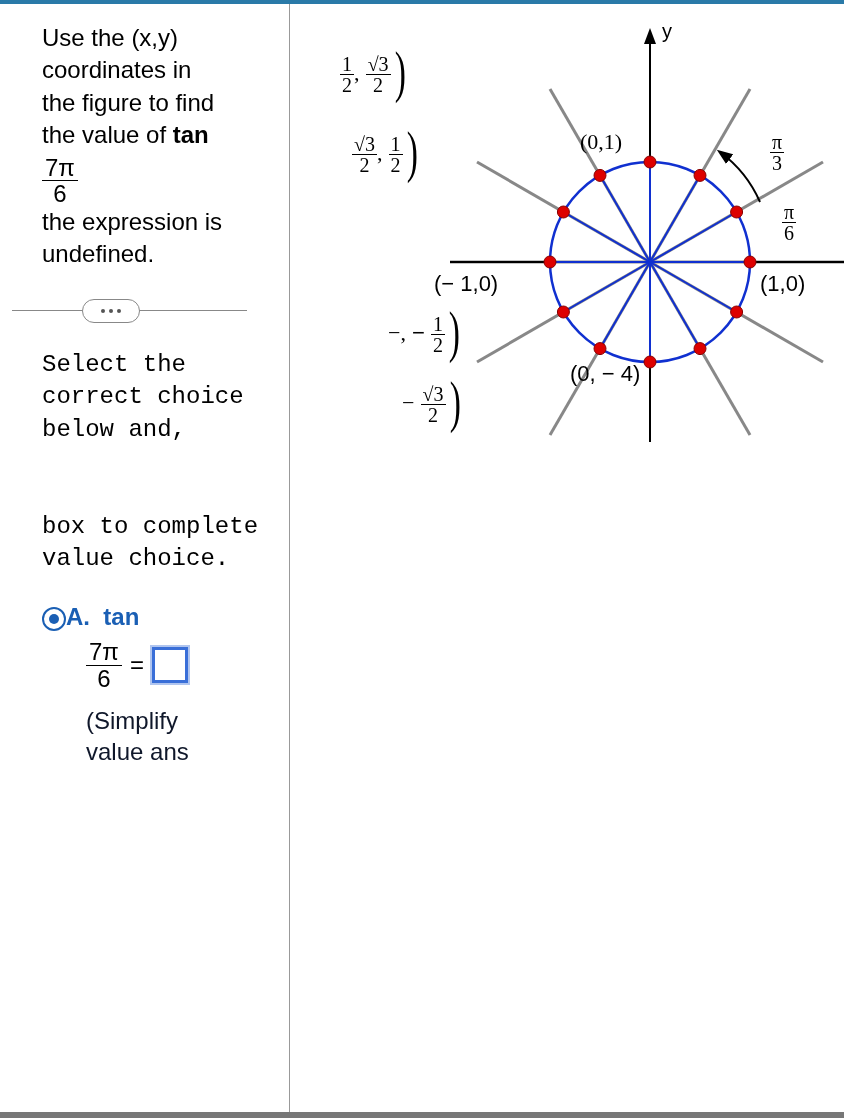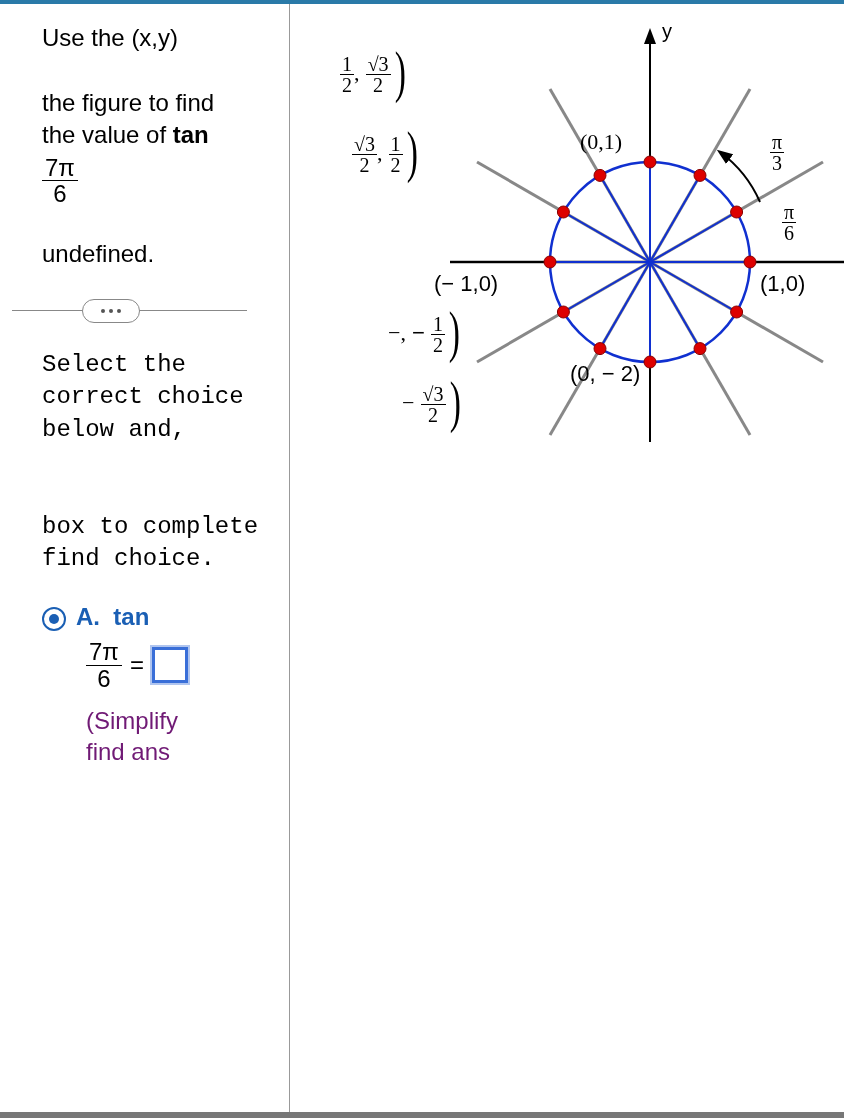--- a/index.html
+++ b/index.html
@@ -79,21 +79,20 @@
     width: 4px; height: 4px; background:#555; border-radius:50%;
   }
   .instruction {
     line-height: 1.35;
     margin-bottom: 28px;
     font-family: Liberation Mono, monospace;
   }
   .choice-row {
     display: flex;
     align-items: flex-start;
-    gap: 10px;
     margin-bottom: 8px;
   }
   .radio-outer {
     width: 20px; height: 20px;
     border: 2px solid #1a5fb4;
     border-radius: 50%;
     margin-top: 4px;
     display:flex; align-items:center; justify-content:center;
     flex-shrink:0;
   }
@@ -122,21 +121,21 @@
   .answer-box {
     width: 30px;
     height: 30px;
     border: 3px solid #3a6fd8;
     box-shadow: 0 0 0 2px rgba(58,111,216,0.4);
     background:#fff;
     display:inline-block;
   }
   .simplify {
     padding-left: 44px;
-    color:#701a75;
+    color:#0f172a;
     line-height:1.3;
   }
   .truncated {
     overflow:hidden;
     height:26px;
   }
   
   .figure {
     position: absolute;
     left: 20px;
@@ -179,50 +178,50 @@
     background:#777;
   }
 </style>
 </head>
 <body>
 
 <div class="content">
   <div class="left-col">
     <div class="question-text">
       <span>Use the (x,y)</span><br>
-      <br>
+      <span>coordinates in</span><br>
       <span>the figure to find</span><br>
       <span>the value of </span><b>tan</b><br>
       <span style="display:inline-flex;align-items:center;gap:6px;">
         <span class="frac">
           <span class="num">7π</span>
           <span class="den">6</span>
         </span>
       </span><br>
-      <br>
+      <span>the expression is</span><br>
       <span>undefined.</span>
     </div>
 
     <div class="divider-row">
       <div class="divider-line"></div>
       <div class="dots-btn">
         <span></span>
           <span></span>
           <span></span>
       </div>
     </div>
 
     <div class="instruction">
       <span>Select the</span><br>
       <span>correct choice</span><br>
       <span>below and,</span><br>
       <br>
       <br>
       <span>box to complete</span><br>
-      <span>find choice.</span>
+      <span>value choice.</span>
     </div>
 
     <div class="choice-row">
       <div class="radio-outer">
         <div class="radio-inner"></div>
       </div>
       <div>
         <span class="choice-label">A.</span>
         <span class="choice-body">&nbsp;<span>tan</span></span>
       </div>
@@ -233,21 +232,21 @@
         <span class="den">6</span>
       </span>
       <span>=</span>
       <span class="answer-box"></span>
     </div>
 
     <div class="simplify">
       <span>(Simplify</span>
     </div>
     <div class="simplify truncated">
-      <span>find ans</span>
+      <span>value ans</span>
     </div>
 
   </div>
 
   <div class="right-col">
     <div class="figure">
       <svg viewBox="0 0 520 420">
         <defs>
           <marker id="arrow" markerWidth="10" markerHeight="10" refX="6" refY="3" orient="auto">
             <path d="M0,0 L8,3 L0,6 Z" fill="#000"></path>
@@ -308,21 +307,21 @@
         </g>
       </svg>
 
       
       <div class="coord-label axis-label" style="left:352px;top:-2px;">y</div>
 
       
       <div class="coord-label" style="left:270px;top:108px;font-family:Liberation Serif, serif;">(0,1)</div>
       <div class="coord-label" style="left:450px;top:250px;">(1,0)</div>
       <div class="coord-label" style="left:124px;top:250px;">(− 1,0)</div>
-      <div class="coord-label" style="left:260px;top:340px;">(0, − 2)</div>
+      <div class="coord-label" style="left:260px;top:340px;">(0, − 4)</div>
 
       
       <div class="coord-label" style="left:460px;top:110px;">
         <span class="sfrac">
           <span class="n">π</span>
           <span class="d">3</span>
         </span>
       </div>
       
       <div class="coord-label" style="left:472px;top:180px;">

